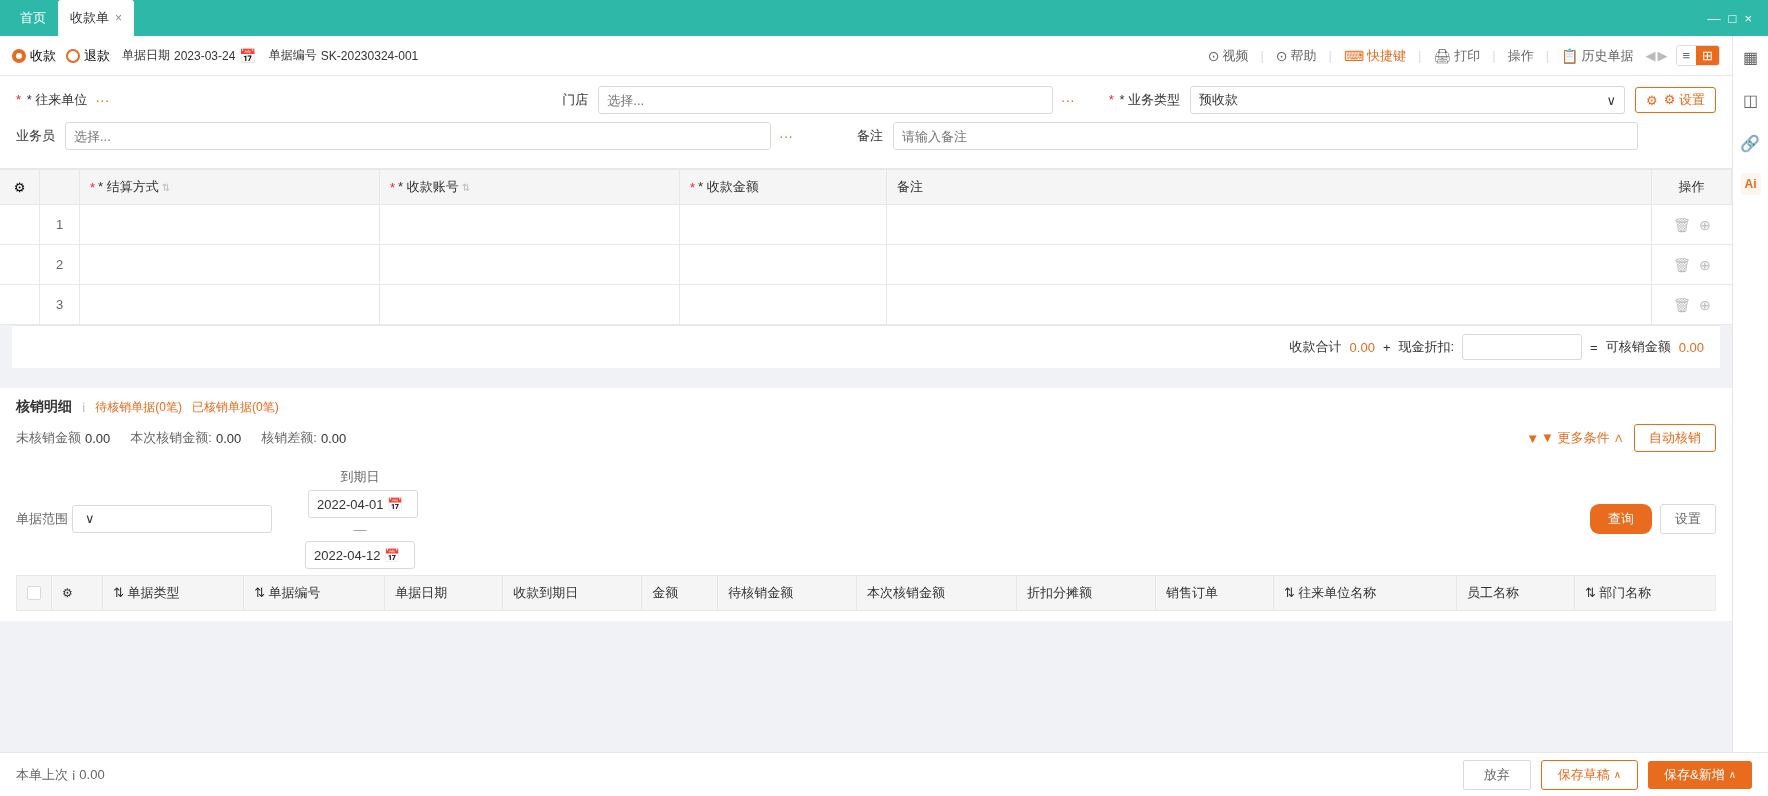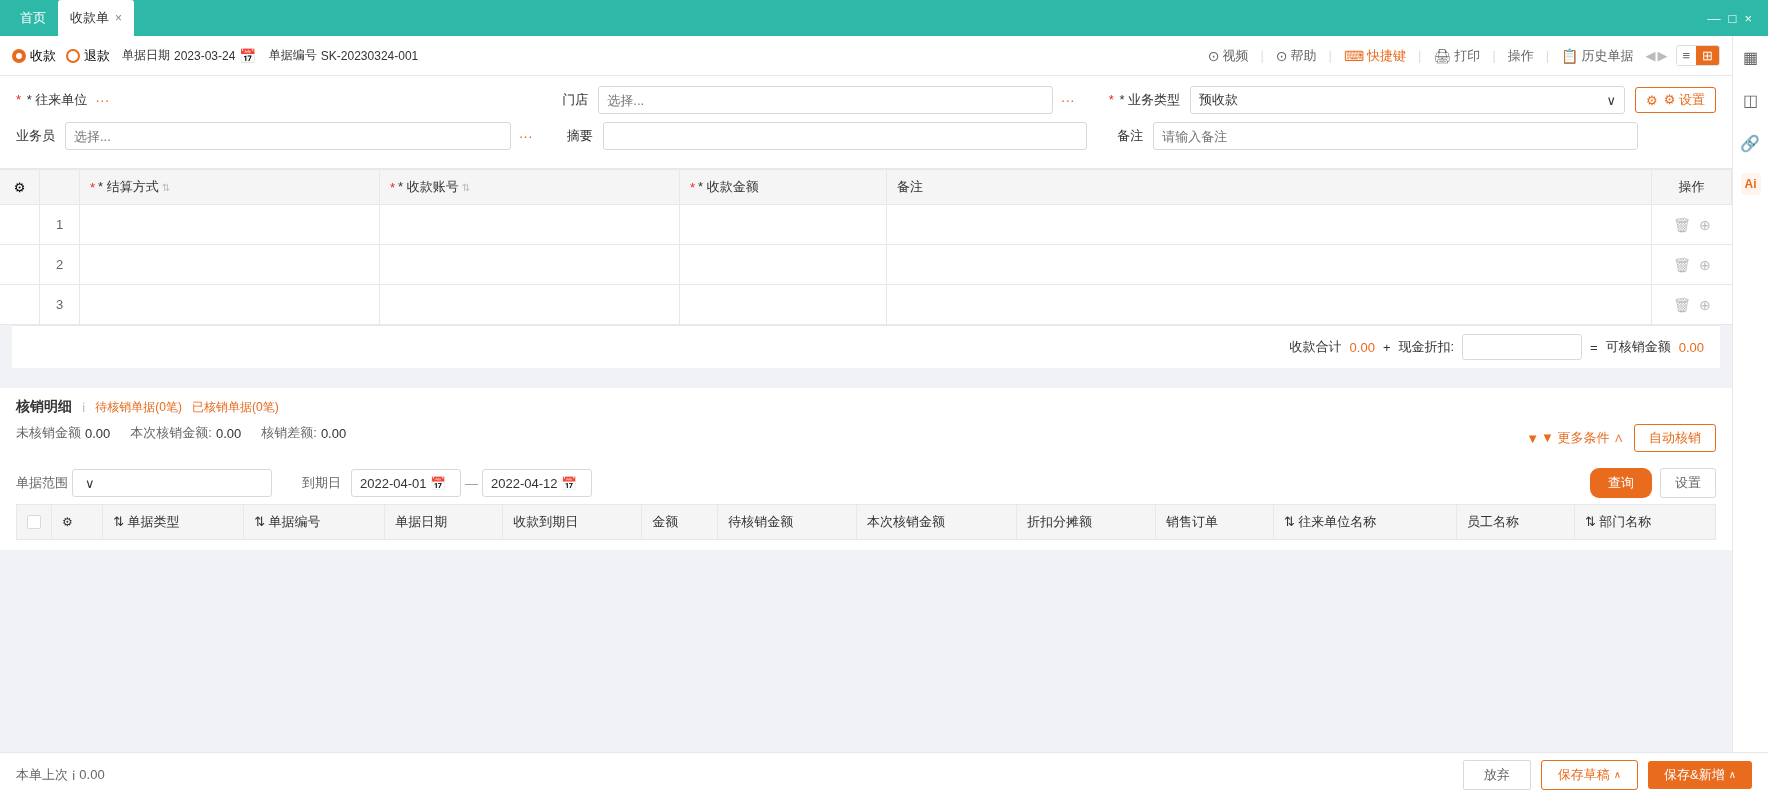--- a/index.html
+++ b/index.html
@@ -92,21 +92,21 @@
     .summary-text { color: #333; font-size: 13px; }
     .summary-value { color: #e86b1e; font-weight: 500; }
     .summary-input { width: 120px; height: 26px; border: 1px solid #d9d9d9; border-radius: 3px; padding: 0 6px; }
 
     
     .section { background: #fff; margin-top: 10px; padding: 10px 16px; }
     .section-header { display: flex; align-items: center; gap: 10px; margin-bottom: 8px; }
     .section-title { font-size: 14px; font-weight: 600; color: #333; }
     .badge-link { color: #e86b1e; cursor: pointer; font-size: 12px; }
 
-    .summary-fields { display: flex; gap: 20px; align-items: flex-start; margin-bottom: 10px; }
+    .summary-fields { display: flex; gap: 20px; align-items: center; margin-bottom: 10px; }
     .summary-field { display: flex; gap: 4px; align-items: center; }
     .summary-field-label { color: #666; }
     .summary-field-value { color: #333; font-weight: 500; }
     .more-filter-btn { color: #e86b1e; cursor: pointer; font-size: 12px; display: flex; align-items: center; gap: 2px; }
     .auto-write-off-btn {
       background: #fff; border: 1px solid #e86b1e; color: #e86b1e; border-radius: 3px; padding: 4px 14px; cursor: pointer; font-size: 12px;
     }
     .query-btn {
       background: #e86b1e; color: #fff; border: none; border-radius: 9px; padding: 5px 18px; cursor: pointer; font-size: 13px;
     }
@@ -276,24 +276,20 @@
           <span style="margin-left:3px;">⚙ 设置</span>
         </button>
       </div>
       <div class="form-row">
         <div class="form-field" style="flex: 2;">
           <span class="form-field-label">业务员</span>
           <input class="form-input" type="text" style="margin-left: 6px;" placeholder="选择...">
           <span class="dots-btn">···</span>
         </div>
         <div style="width:30px;"></div>
-        <div class="form-field" style="flex: 2;">
-          <span class="form-field-label">摘要</span>
-          <input class="form-input" type="text" style="margin-left: 6px;">
-        </div>
         <div style="width:30px;"></div>
         <div class="form-field" style="flex: 2;">
           <span class="form-field-label">备注</span>
           <input class="form-input" type="text" style="margin-left: 6px;" placeholder="请输入备注">
         </div>
         <div style="width: calc(10px + 68px);"></div>
       </div>
     </div>
 
     <div style="background:#fff; margin: 0 0; border-top: 1px solid #e8e8e8;">
@@ -411,21 +407,21 @@
       </div>
 
       <div class="filter-row">
         <div class="filter-field">
           <span class="filter-label">单据范围</span>
           <div class="filter-select">
             <span></span>
             <span>∨</span>
           </div>
         </div>
-        <div class="filter-field" style="margin-left:20px;">
+        <div class="filter-field" style="margin-left:20px;flex-direction:column;">
           <span class="filter-label">到期日</span>
           <div class="filter-date" style="margin-left:6px;">
             <span>2022-04-01</span>
             <span>📅</span>
           </div>
           <span class="filter-date-sep">—</span>
           <div class="filter-date">
             <span>2022-04-12</span>
             <span>📅</span>
           </div>

